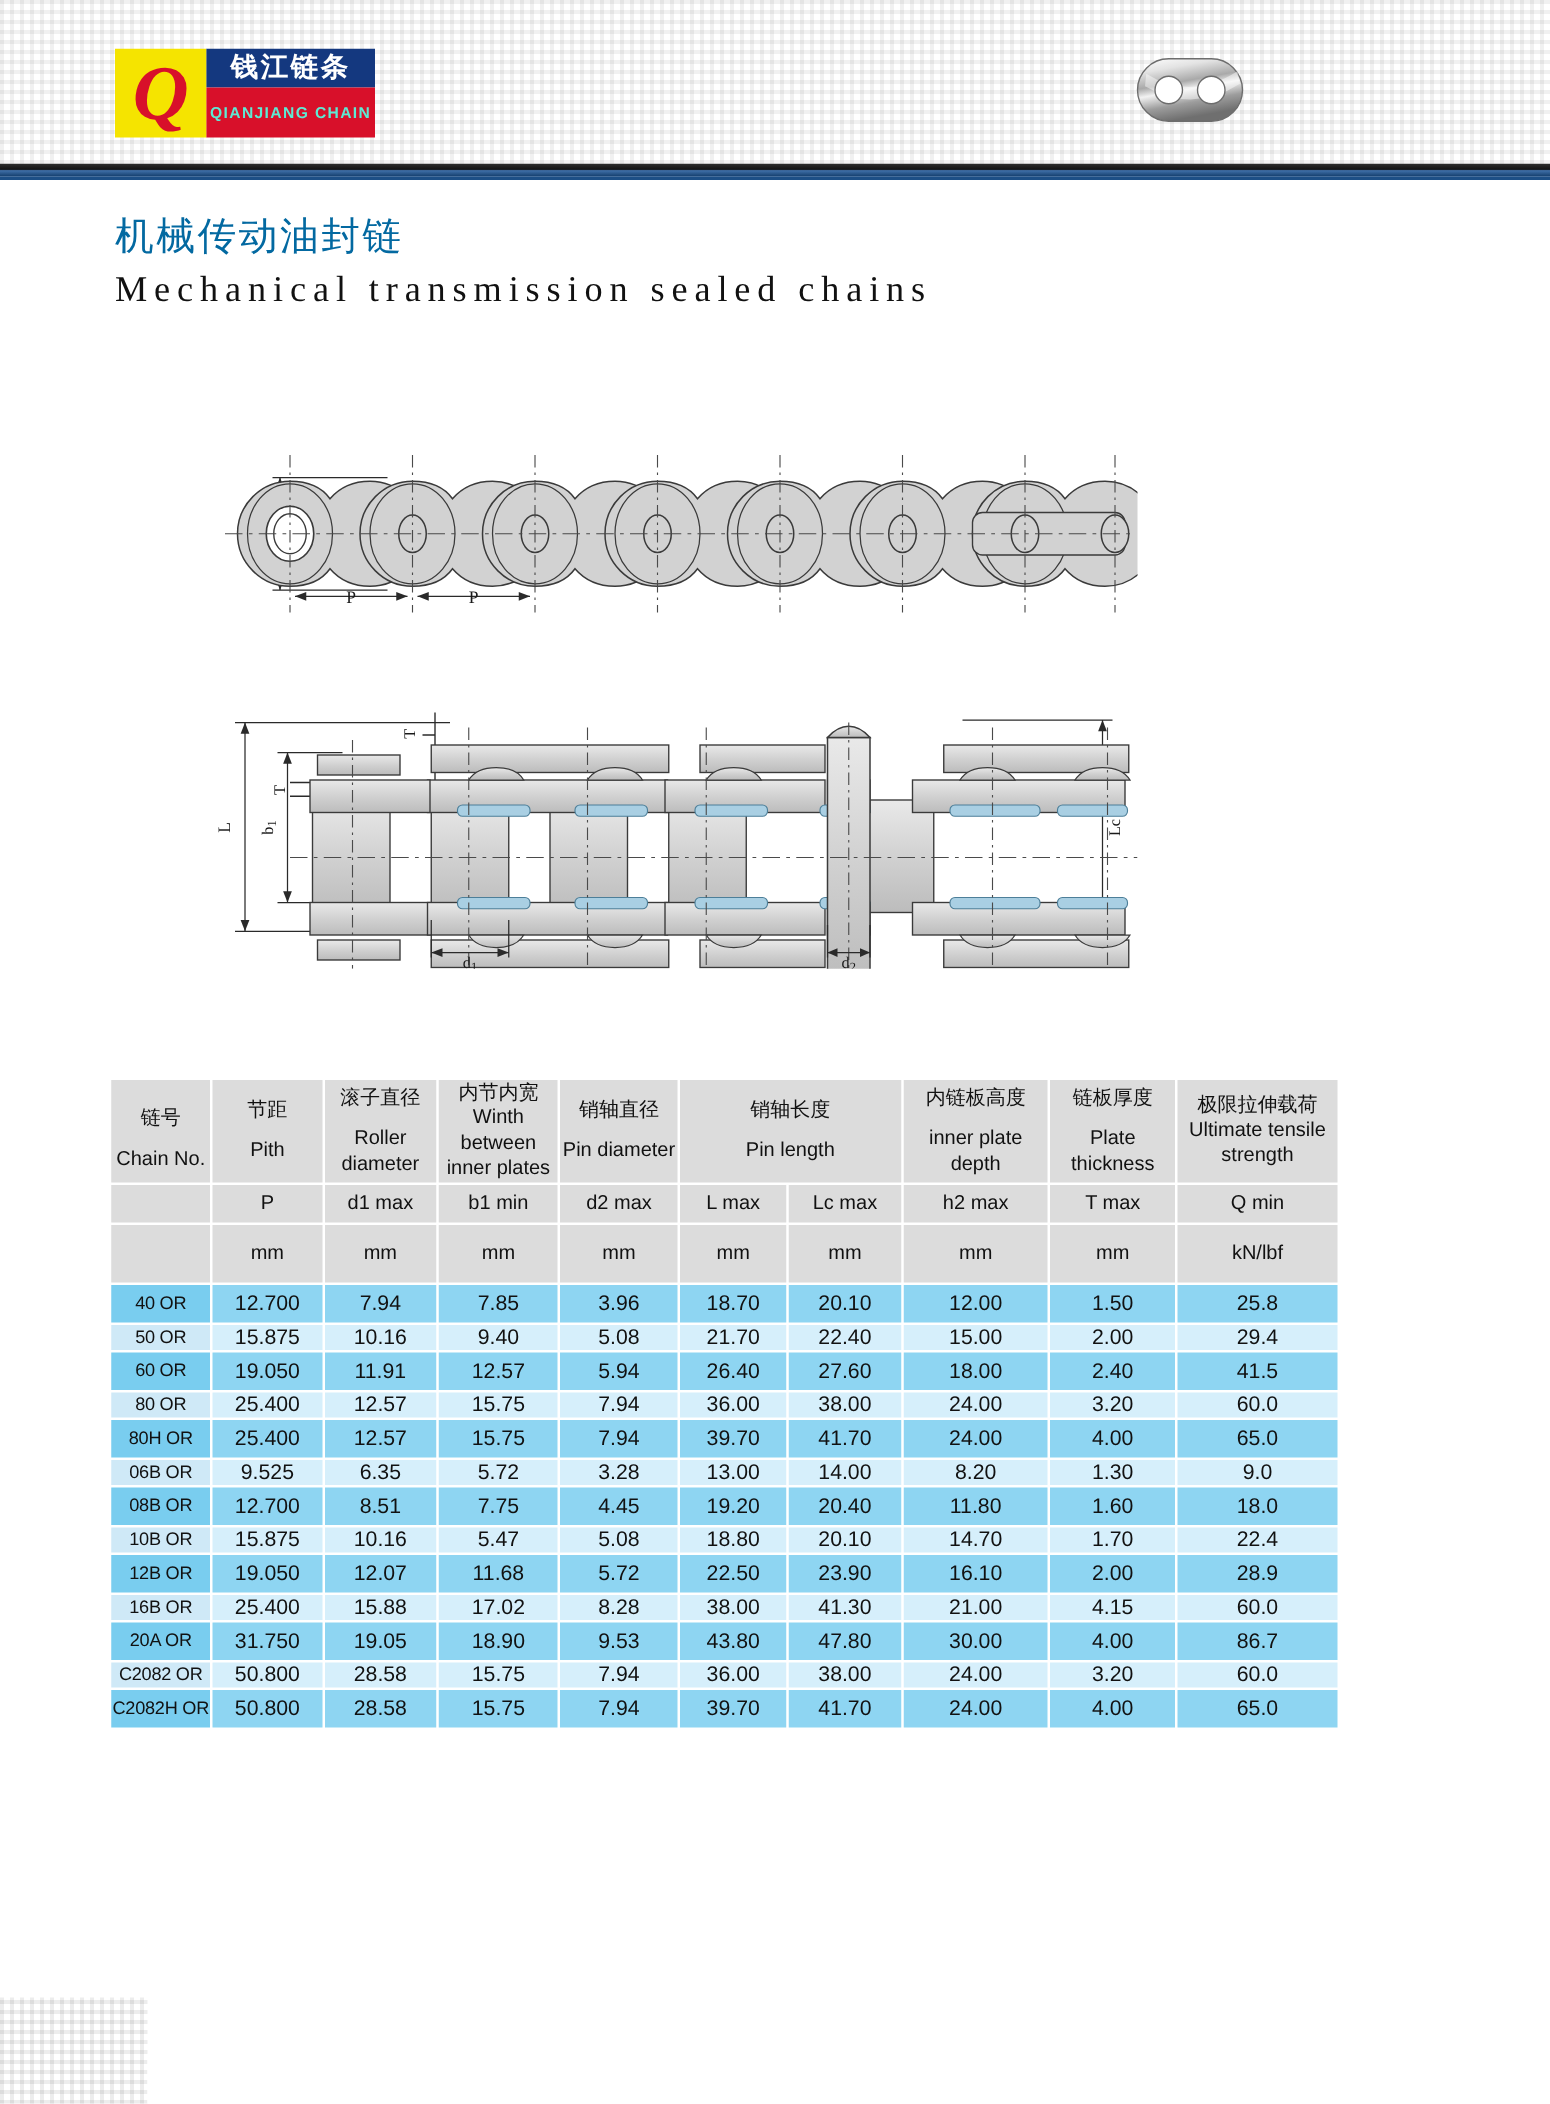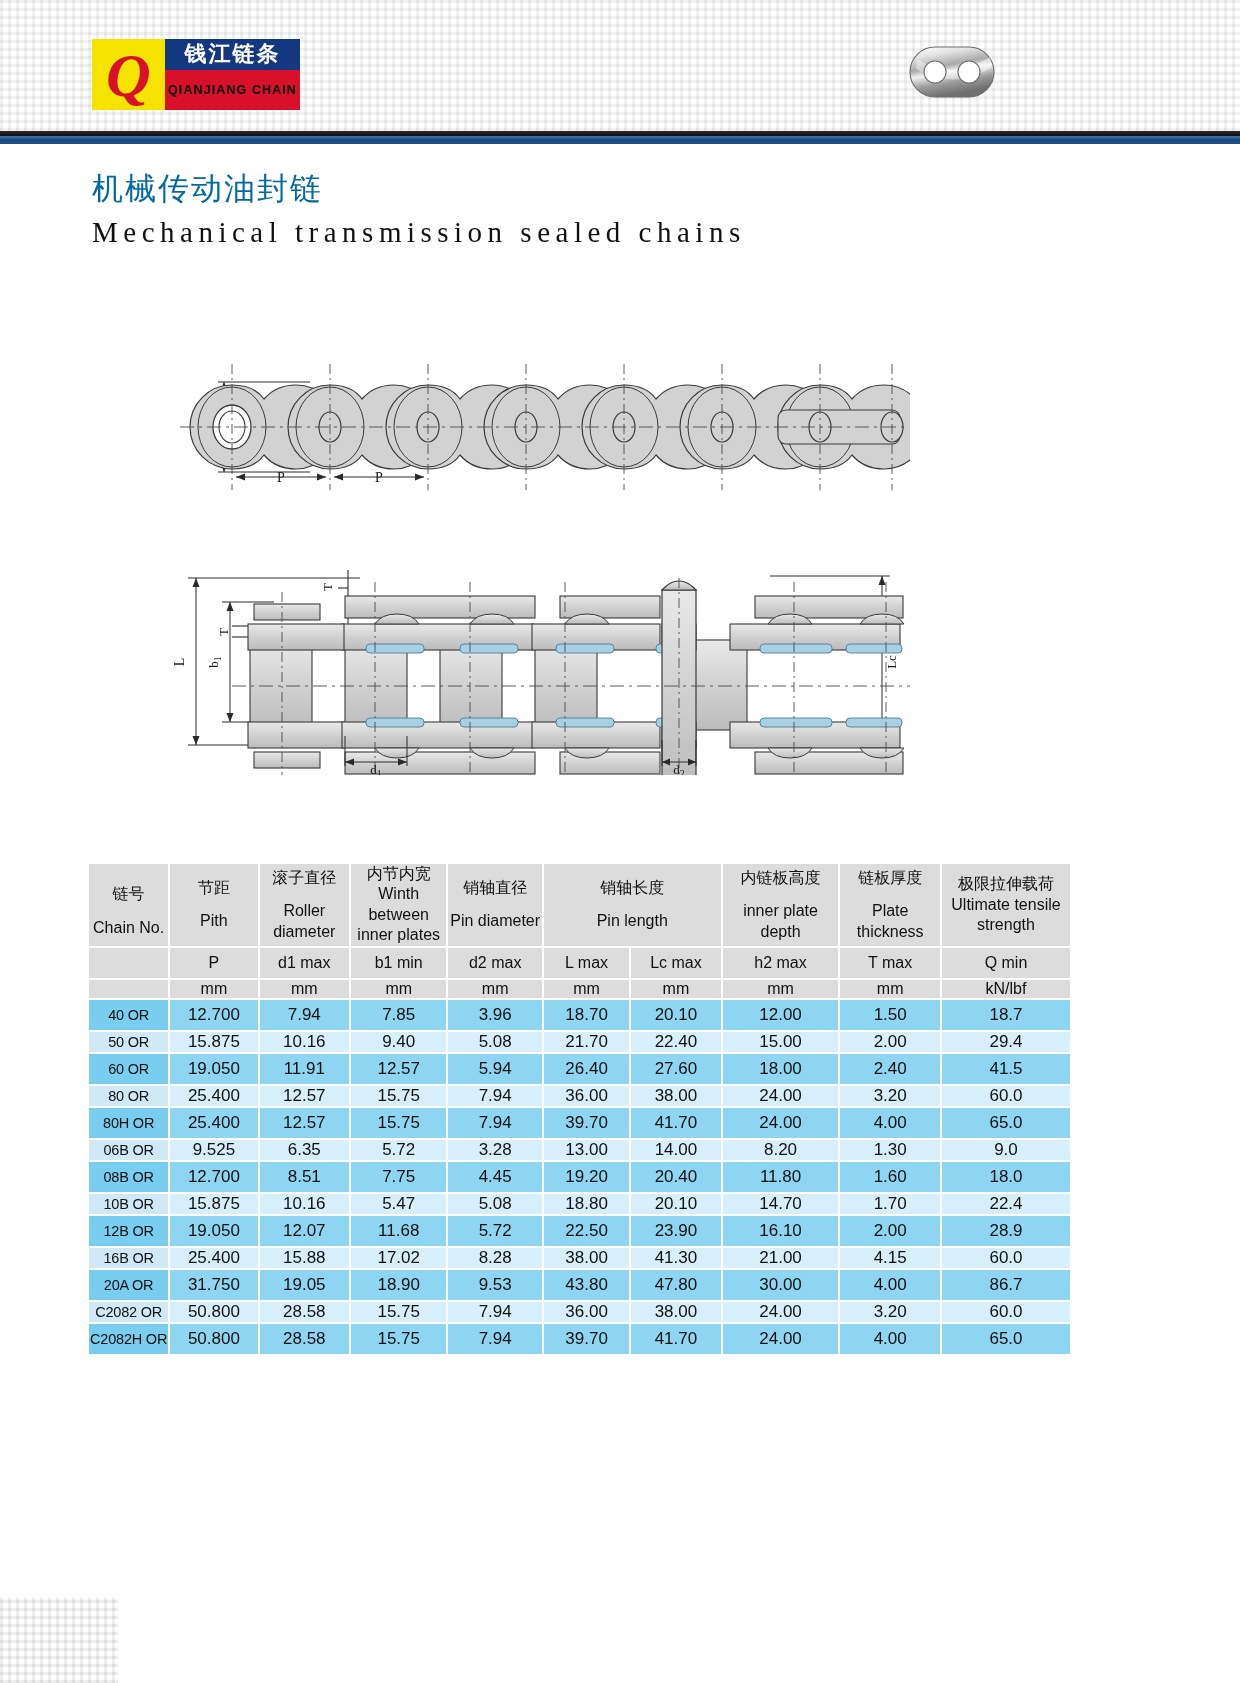--- a/index.html
+++ b/index.html
@@ -37,21 +37,21 @@
     font-family:"Liberation Serif", serif;font-weight:bold;font-size:62px;color:#d8102a;
     font-style:italic;line-height:1;
   }
   #logo-text{width:135px;height:71px;display:flex;flex-direction:column;}
   #logo-cn{
     height:37px;background:#14387f;color:#fff;display:flex;align-items:center;
     justify-content:center;font-size:22px;letter-spacing:2px;
     font-family:"DejaVu Sans", sans-serif;font-weight:bold;
   }
   #logo-en{
-    height:48px;background:#d8102a;color:#000000;display:flex;align-items:center;
+    height:48px;background:#d8102a;color:#5eead4;display:flex;align-items:center;
     justify-content:center;font-size:12.5px;letter-spacing:1.1px;font-weight:bold;
   }
 
   
   #plate-art{position:absolute;left:872px;top:33px;width:160px;height:78px;}
 
   
   #title-cn{
     position:absolute;left:92px;top:168px;font-size:31px;color:#0369a1;
     font-family:"DejaVu Sans", sans-serif;letter-spacing:2px;
@@ -72,21 +72,21 @@
     font-size:16px;color:#111;
   }
   #spec-table th,#spec-table td{
     padding:0;margin:0;text-align:center;vertical-align:middle;font-weight:normal;
   }
   .hdr-cell{background:#dcdcdc;line-height:1.28;padding:4px 2px;}
   .hdr-cn{font-family:"DejaVu Sans", sans-serif;font-size:16px;display:block;}
   .hdr-en{display:block;font-size:16px;}
   .hdr-sp{display:block;height:13px;}
   .sym-cell{background:#dcdcdc;height:30px;font-size:16px;}
-  .unit-cell{background:#dcdcdc;height:18px;font-size:16px;}
+  .unit-cell{background:#dcdcdc;height:46px;font-size:16px;}
   .row-a td{background:#8ed5f2;height:30px;}
   .row-b td{background:#d6effb;height:18px;}
   .row-a td.name-cell{background:#79cdef;}
   .row-b td.name-cell{background:#cfe9f7;}
   .name-cell{font-size:14.5px;letter-spacing:-0.2px;}
   .cell-num{font-size:17px;}
   col.c-name{width:78px;}
   col.c-p{width:86px;}
   col.c-d1{width:88px;}
   col.c-b1{width:94px;}
@@ -455,21 +455,21 @@
       <tr class="row-a">
         <td class="name-cell">40 OR</td>
         <td class="cell-num">12.700</td>
         <td class="cell-num">7.94</td>
         <td class="cell-num">7.85</td>
         <td class="cell-num">3.96</td>
         <td class="cell-num">18.70</td>
         <td class="cell-num">20.10</td>
         <td class="cell-num">12.00</td>
         <td class="cell-num">1.50</td>
-        <td class="cell-num">18.7</td>
+        <td class="cell-num">25.8</td>
       </tr>
       <tr class="row-b">
         <td class="name-cell">50 OR</td>
         <td class="cell-num">15.875</td>
         <td class="cell-num">10.16</td>
         <td class="cell-num">9.40</td>
         <td class="cell-num">5.08</td>
         <td class="cell-num">21.70</td>
         <td class="cell-num">22.40</td>
         <td class="cell-num">15.00</td>

